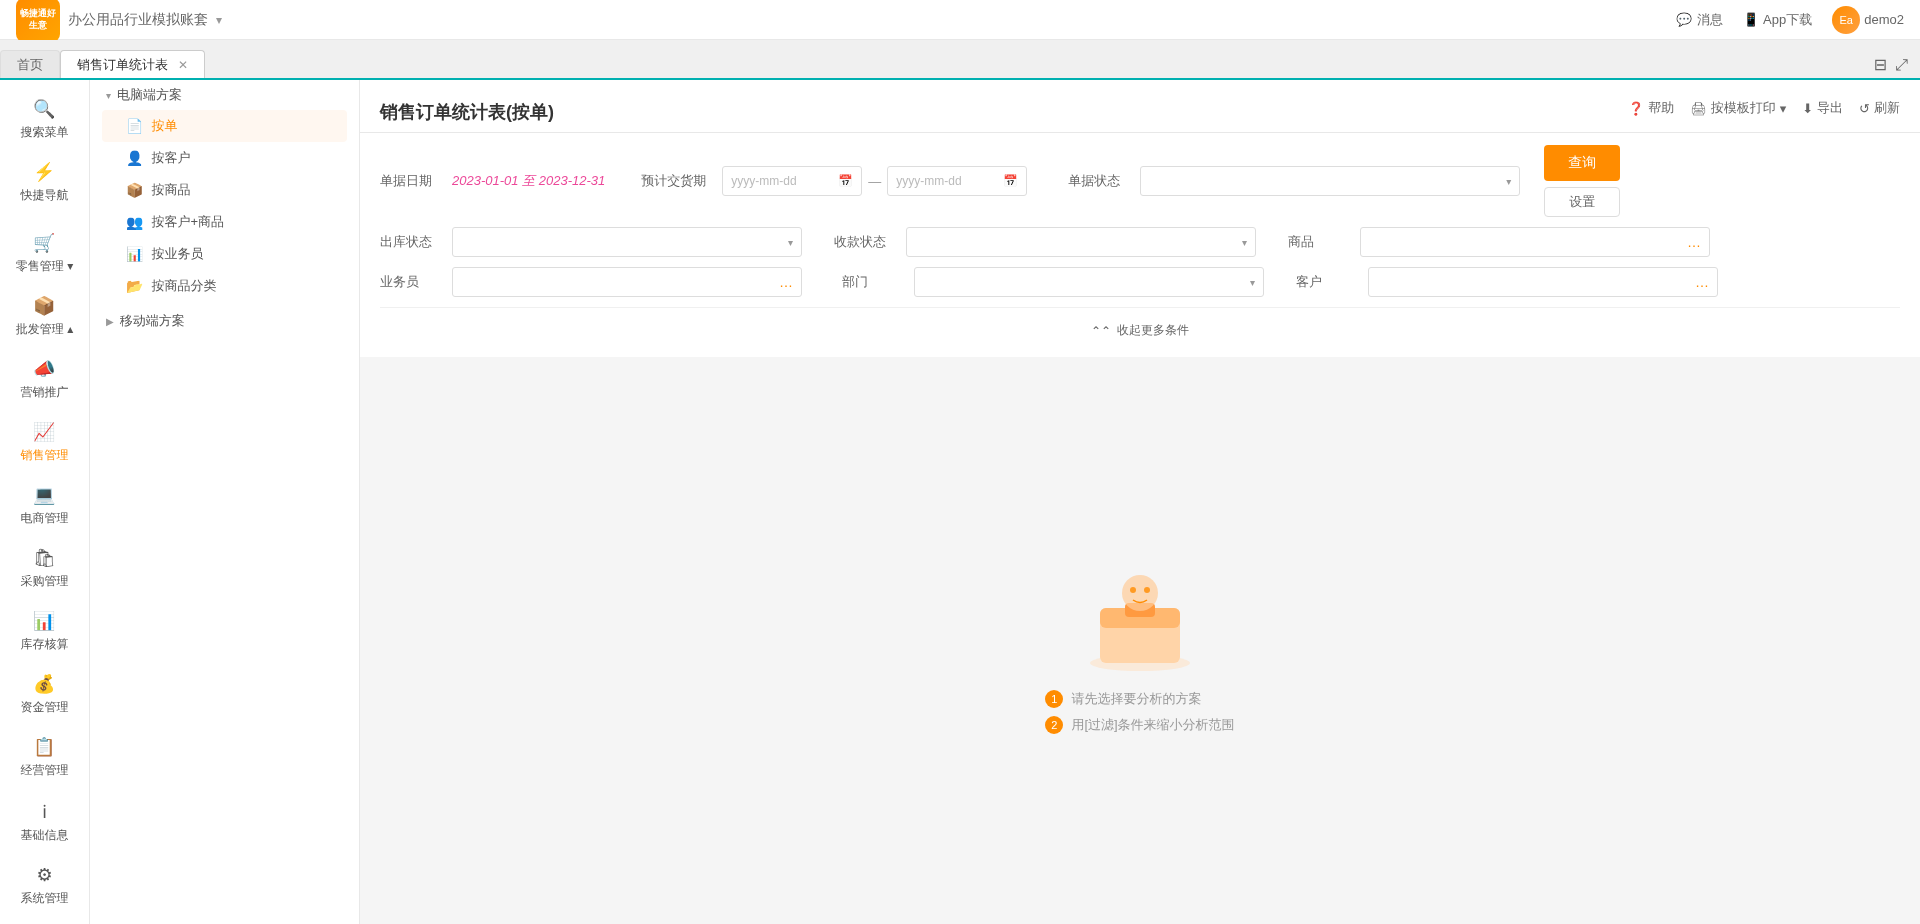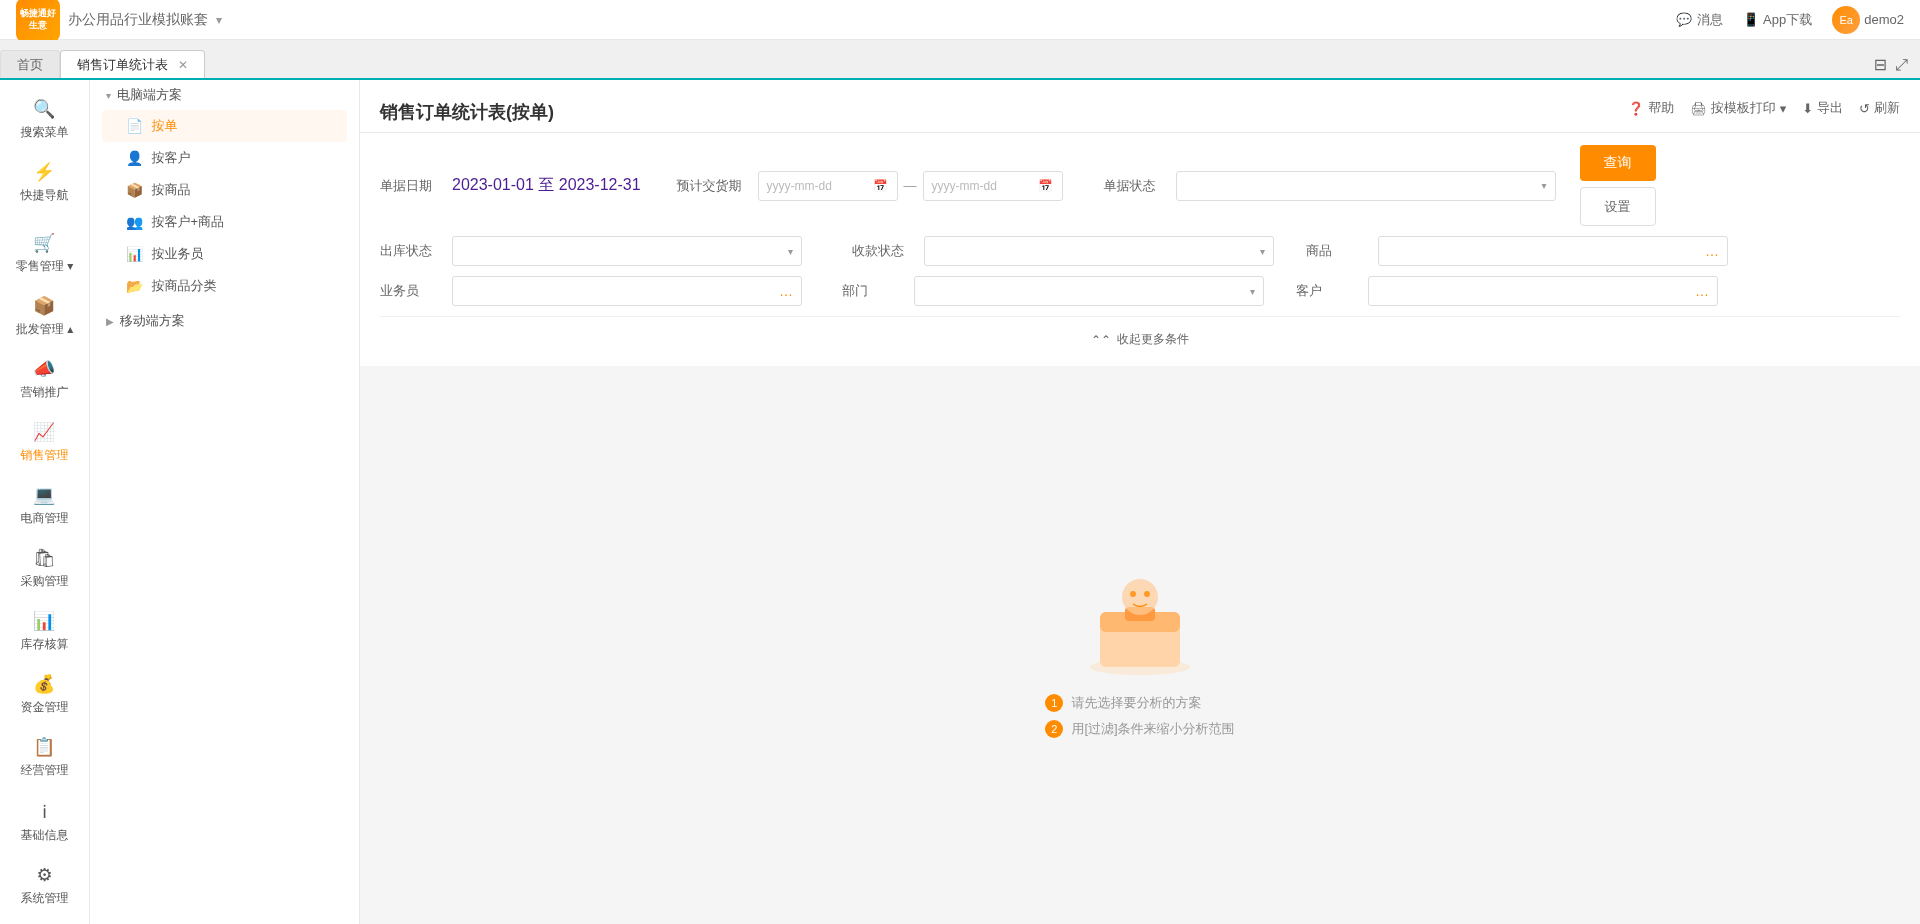--- a/index.html
+++ b/index.html
@@ -62,31 +62,31 @@
     .page-header-actions { display: flex; align-items: center; gap: 16px; }
     .page-header-action { display: flex; align-items: center; gap: 4px; color: #666; font-size: 13px; cursor: pointer; }
 
     
     .filter-area { background: #fff; padding: 12px 20px; flex-shrink: 0; }
     .filter-row { display: flex; align-items: center; gap: 16px; margin-bottom: 10px; }
     .filter-label { font-size: 13px; color: #666; white-space: nowrap; min-width: 56px; }
     .date-filter { display: flex; align-items: center; gap: 8px; }
     .date-btn { padding: 4px 10px; border: 1px solid #ddd; border-radius: 3px; font-size: 12px; cursor: pointer; color: #555; background: #fff; }
     .date-btn.active { background: #ff8c00; color: #fff; border-color: #ff8c00; border-radius: 12px; }
-    .date-range-text { font-size: 16px; color: #4c1d95; }
+    .date-range-text { font-size: 13px; color: #ec4899; font-style: italic; }
     .date-input { display: flex; align-items: center; gap: 6px; }
     .date-input-field { width: 140px; height: 30px; border: 1px solid #ddd; border-radius: 3px; padding: 0 8px; font-size: 12px; color: #999; display: flex; align-items: center; justify-content: space-between; }
     .date-separator { color: #999; }
     .filter-select { height: 30px; border: 1px solid #ddd; border-radius: 3px; padding: 0 8px; font-size: 12px; color: #666; display: flex; align-items: center; justify-content: space-between; flex: 1; max-width: 350px; cursor: pointer; background: #fff; }
     .filter-select .arrow { color: #999; font-size: 10px; }
     .filter-input-with-more { display: flex; align-items: center; gap: 6px; height: 30px; border: 1px solid #ddd; border-radius: 3px; padding: 0 8px; font-size: 12px; color: #666; flex: 1; max-width: 350px; background: #fff; }
     .more-dots { color: #ff8c00; font-size: 14px; }
     .collapse-more { display: flex; align-items: center; justify-content: center; gap: 6px; color: #666; font-size: 12px; cursor: pointer; padding: 6px 0; }
     .query-btn { height: 36px; padding: 0 24px; background: #ff8c00; color: #fff; border: none; border-radius: 4px; font-size: 14px; cursor: pointer; white-space: nowrap; }
-    .setting-btn { height: 39px; padding: 0 16px; background: #fff; color: #666; border: 1px solid #ddd; border-radius: 4px; font-size: 13px; cursor: pointer; }
+    .setting-btn { height: 30px; padding: 0 16px; background: #fff; color: #666; border: 1px solid #ddd; border-radius: 4px; font-size: 13px; cursor: pointer; }
     .filter-actions { display: flex; flex-direction: column; gap: 6px; margin-left: 8px; }
 
     
     .empty-state { flex: 1; display: flex; flex-direction: column; align-items: center; justify-content: center; gap: 12px; }
     .empty-tips { display: flex; flex-direction: column; gap: 8px; }
     .empty-tip { display: flex; align-items: center; gap: 8px; color: #999; font-size: 13px; }
     .tip-num { width: 18px; height: 18px; border-radius: 50%; background: #ff8c00; color: #fff; display: flex; align-items: center; justify-content: center; font-size: 11px; flex-shrink: 0; }
   </style>
 </head>
 <body>
@@ -292,21 +292,21 @@
             <button class="setting-btn">设置</button>
           </div>
         </div>
 
         <div class="filter-row">
           <span class="filter-label">出库状态</span>
           <div class="filter-select" style="min-width:340px;">
             <span style="color:#bbb;flex:1;"></span>
             <span class="arrow">▾</span>
           </div>
-          <span class="filter-label" style="margin-left:34px;">收款状态</span>
+          <span class="filter-label" style="margin-left:16px;">收款状态</span>
           <div class="filter-select" style="min-width:340px;">
             <span style="color:#bbb;flex:1;"></span>
             <span class="arrow">▾</span>
           </div>
           <span class="filter-label" style="margin-left:16px;">商品</span>
           <div class="filter-input-with-more" style="flex:1;">
             <span style="color:#bbb;flex:1;"></span>
             <span class="more-dots">…</span>
           </div>
         </div>

